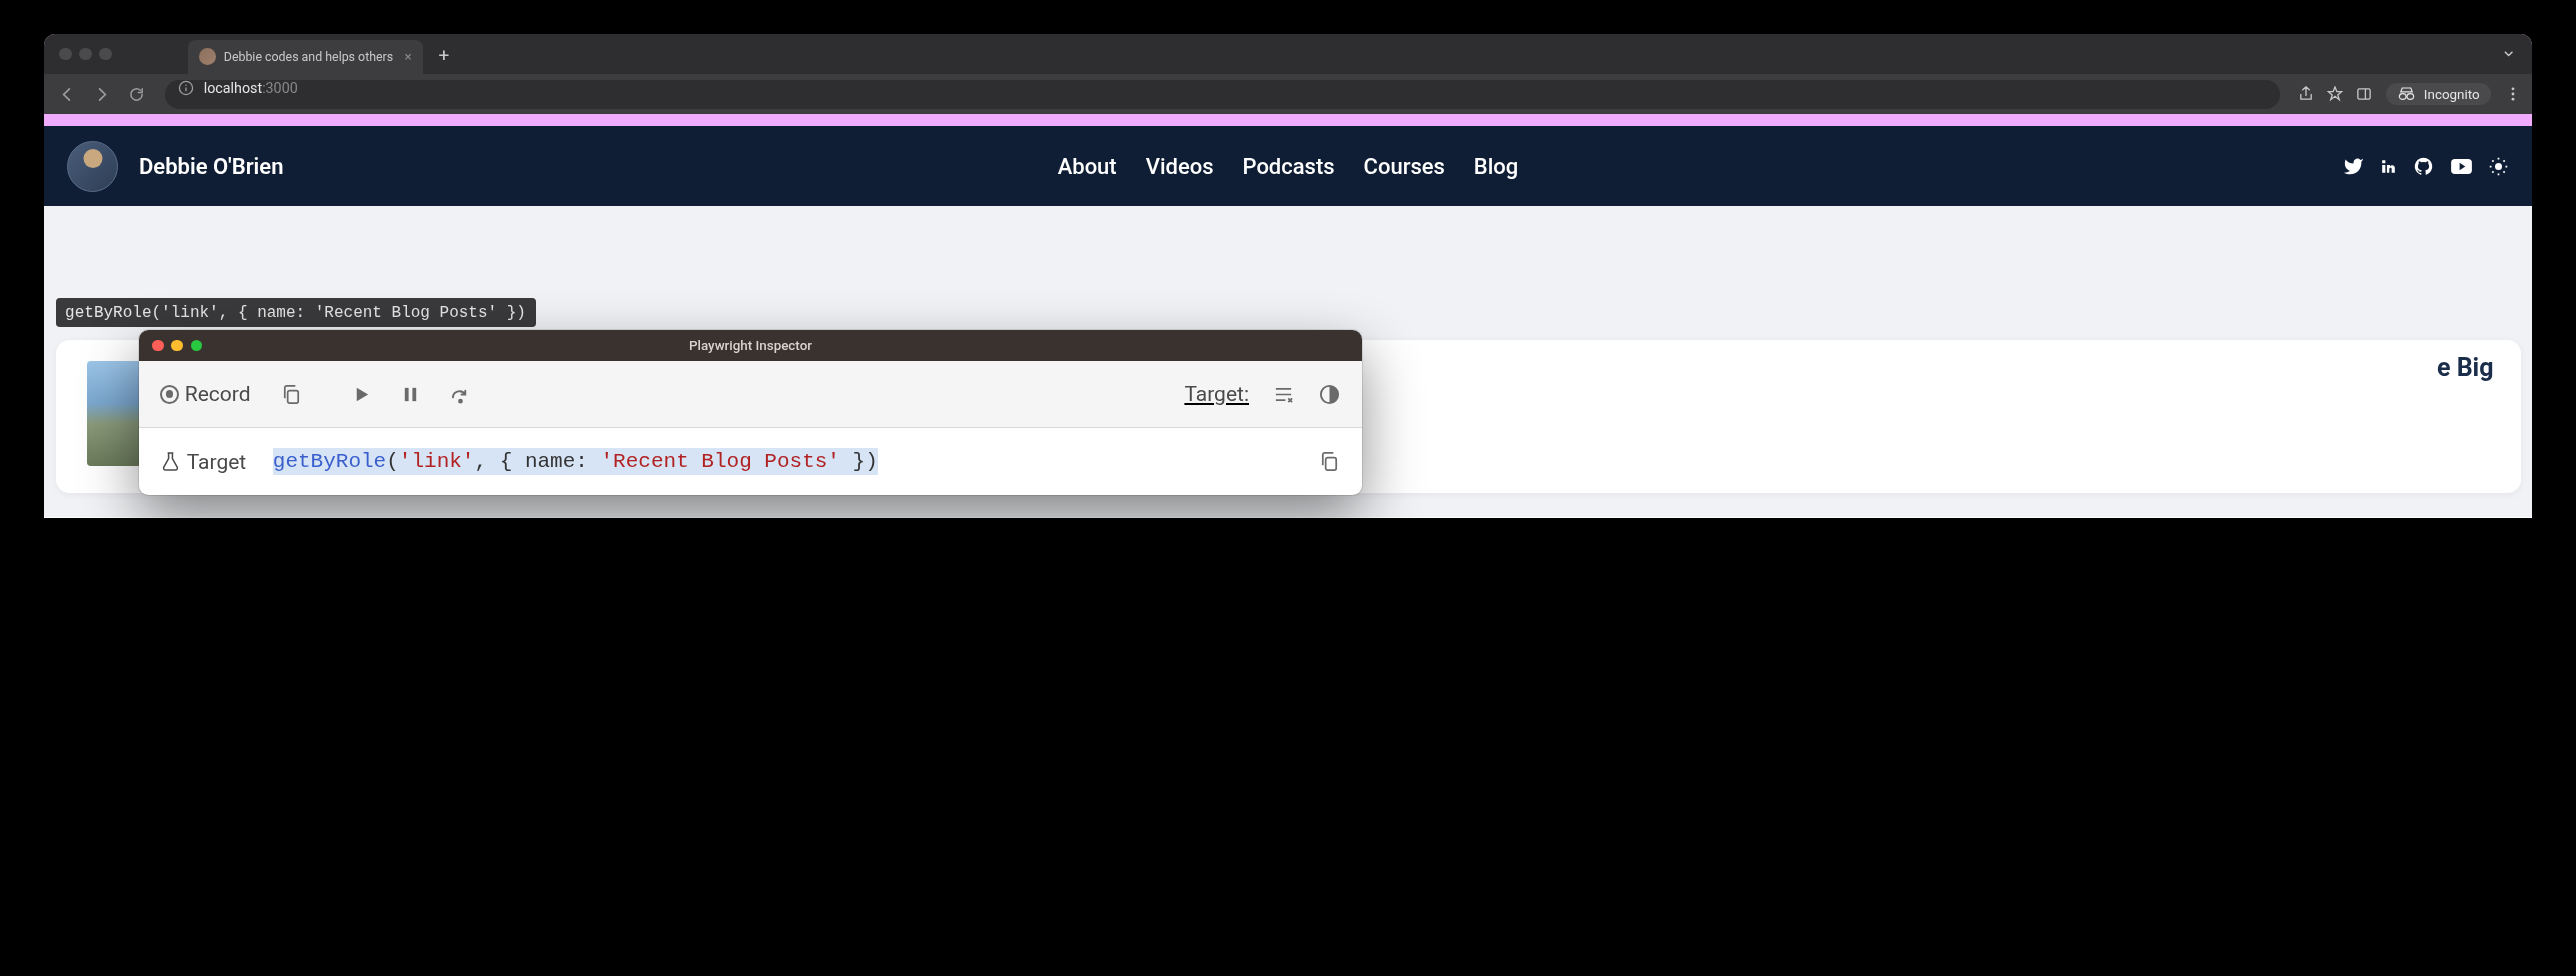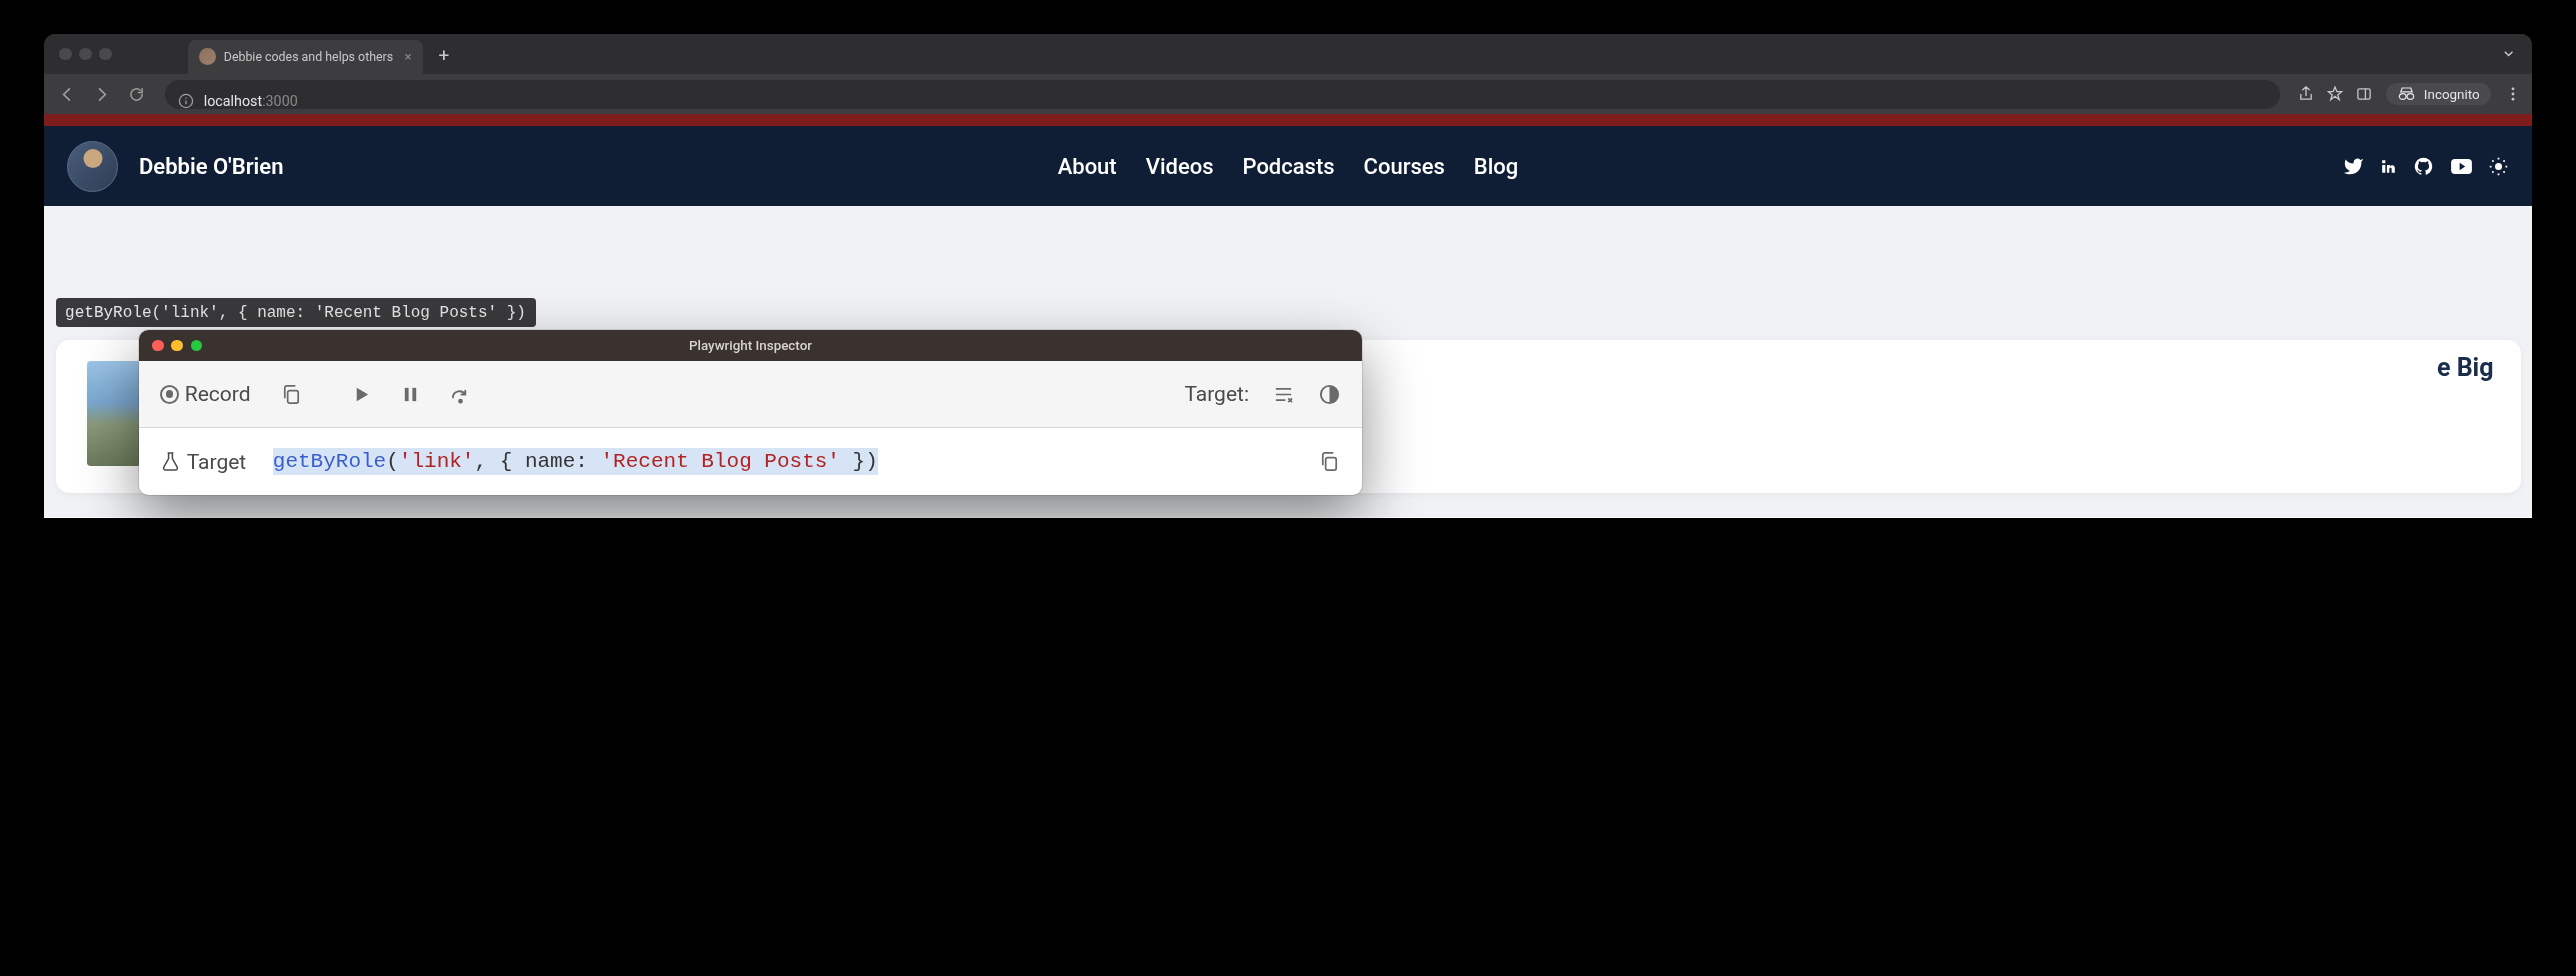--- a/index.html
+++ b/index.html
@@ -14,21 +14,21 @@
       width: 100%;
       height: 100vh;
       overflow: hidden;
     }
     
     .browser-window {
       position: absolute;
       top: 34px;
       left: 44px;
       right: 44px;
-      background: #7f1d1d;
+      background: #f0abfc;
       border-radius: 11.5px 11.5px 0 0;
       overflow: visible;
       box-shadow: 0 19px 57px rgba(0,0,0,0.5);
     }
     
     .browser-titlebar {
       height: 40px;
       background: #2e2e30;
       display: flex;
       align-items: center;
@@ -117,21 +117,21 @@
       width: 23px;
       height: 23px;
     }
     
     .address-bar {
       flex: 1;
       height: 29px;
       background: #2e2e30;
       border-radius: 14.3px;
       display: flex;
-      align-items: flex-end;
+      align-items: flex-start;
       padding: 0 13.4px;
       gap: 9.6px;
       margin: 0 5.7px;
     }
     
     .url-info-icon {
       color: #9d9d9e;
       display: flex;
       align-items: center;
     }
@@ -400,20 +400,21 @@
       cursor: pointer;
       display: flex;
       align-items: center;
     }
     
     .inspector-right {
       margin-left: auto;
       display: flex;
       align-items: center;
       gap: 23px;
+      text-decoration: underline;
     }
     
     .target-label {
       font-size: 21px;
       color: #4a4a4a;
     }
     
     .inspector-explorer {
       height: 67px;
       display: flex;

